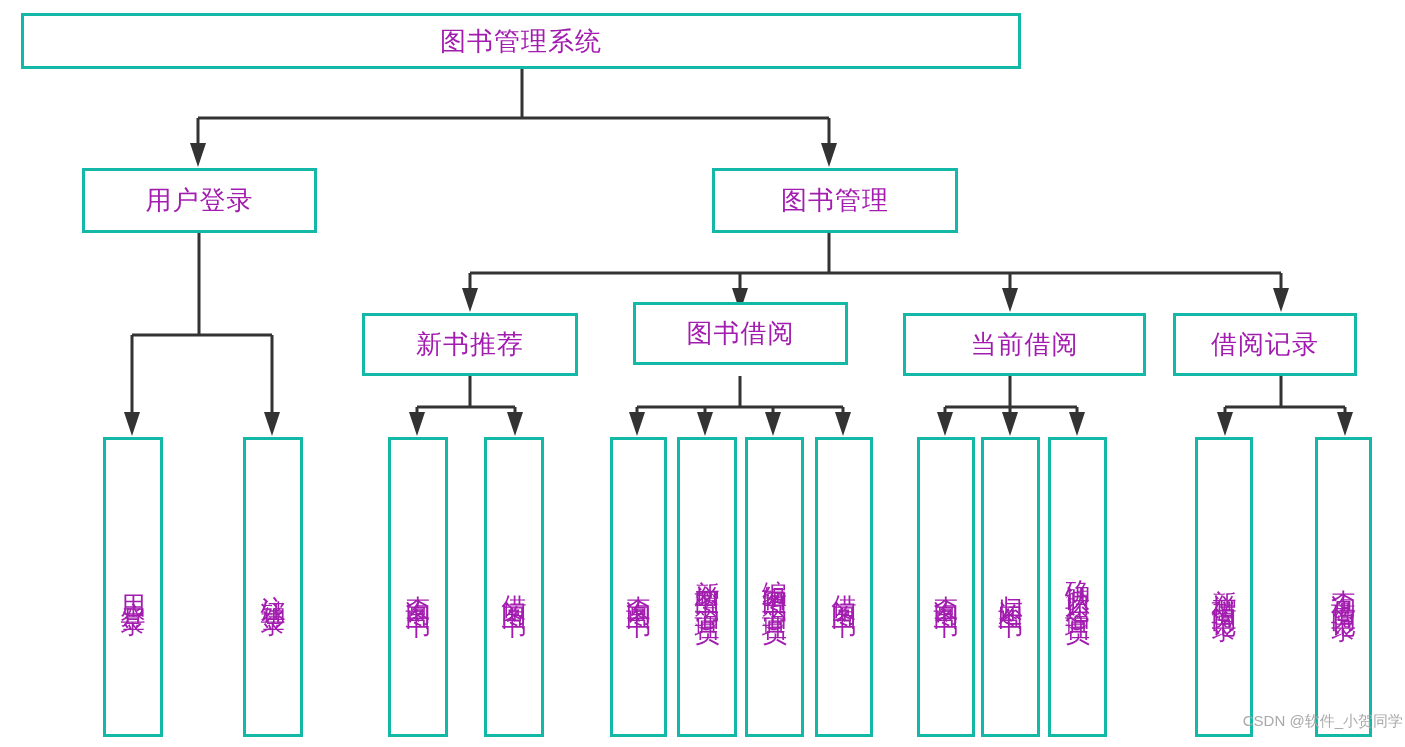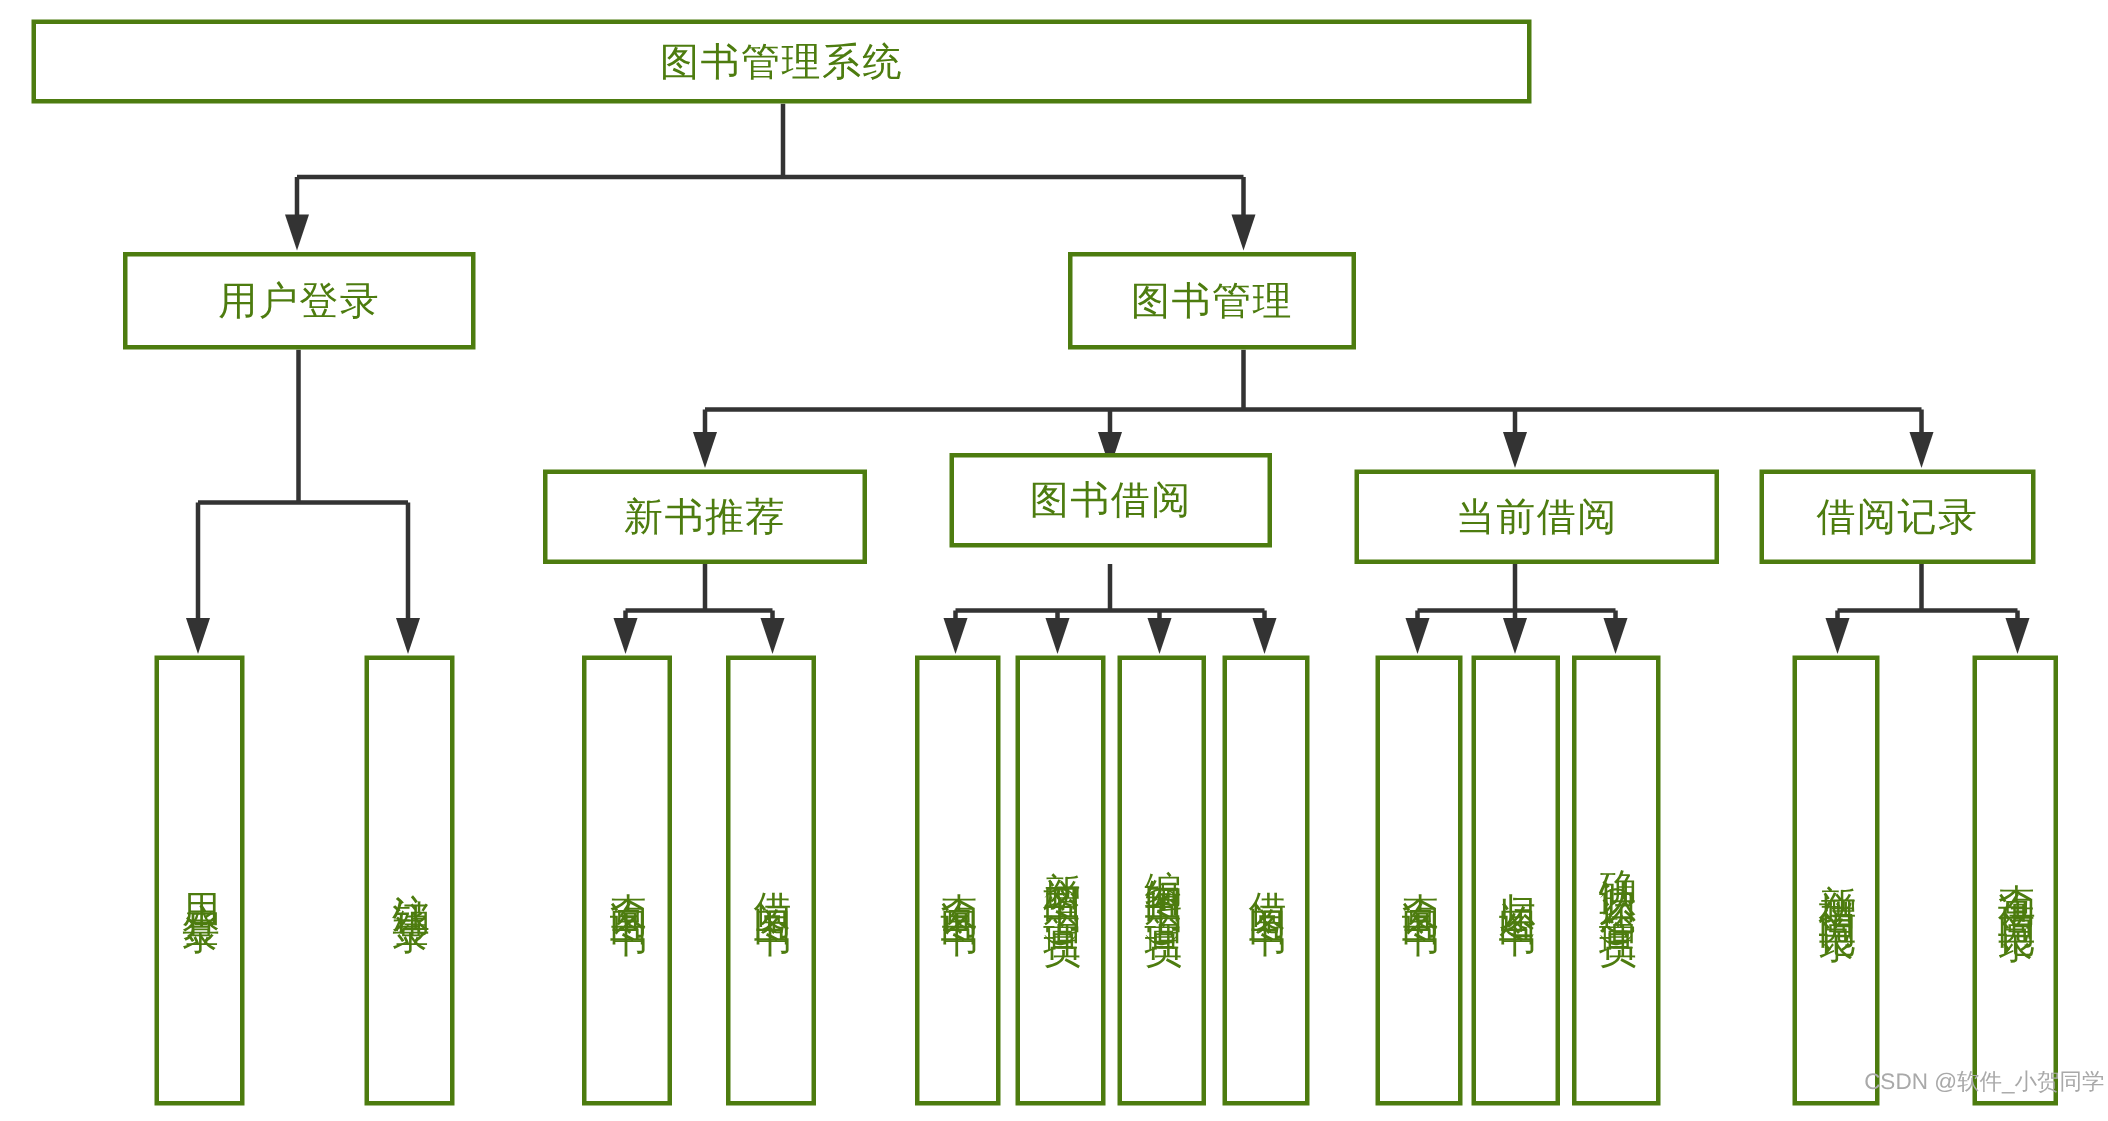--- a/index.html
+++ b/index.html
@@ -12,26 +12,26 @@
     overflow: hidden;
   }
   .connector-layer {
     position: absolute;
     left: 0; top: 0;
     width: 1405px; height: 747px;
   }
   .box {
     position: absolute;
     box-sizing: border-box;
-    border: 3px solid #4d7c0f;
+    border: 3px solid #14b8a6;
     background: #ffffff;
     display: flex;
     align-items: center;
     justify-content: center;
-    color: #4d7c0f;
+    color: #a21caf;
   }
   .h-label { font-size: 26px; letter-spacing: 1px; white-space: nowrap; }
   .v-box { top: 437px; height: 300px; }
   .v-label {
     writing-mode: vertical-rl;
     text-orientation: mixed;
     font-size: 25px;
     letter-spacing: 6px;
     line-height: 1;
     white-space: nowrap;
@@ -104,21 +104,21 @@
     </g>
   </svg>
 
   <div class="box" style="left:21px; top:13px; width:1000px; height:56px;">
     <span class="h-label">图书管理系统</span>
   </div>
 
   <div class="box" style="left:82px; top:168px; width:235px; height:65px;">
     <span class="h-label">用户登录</span>
   </div>
-  <div class="box" style="left:712px; top:168px; width:192px; height:65px;">
+  <div class="box" style="left:712px; top:168px; width:246px; height:65px;">
     <span class="h-label">图书管理</span>
   </div>
 
   <div class="box" style="left:362px; top:313px; width:216px; height:63px;justify-content:center;">
     <span class="h-label">新书推荐</span>
   </div>
   <div class="box" style="left:633px; top:302px; width:215px; height:63px;">
     <span class="h-label">图书借阅</span>
   </div>
   <div class="box" style="left:903px; top:313px; width:243px; height:63px;">

